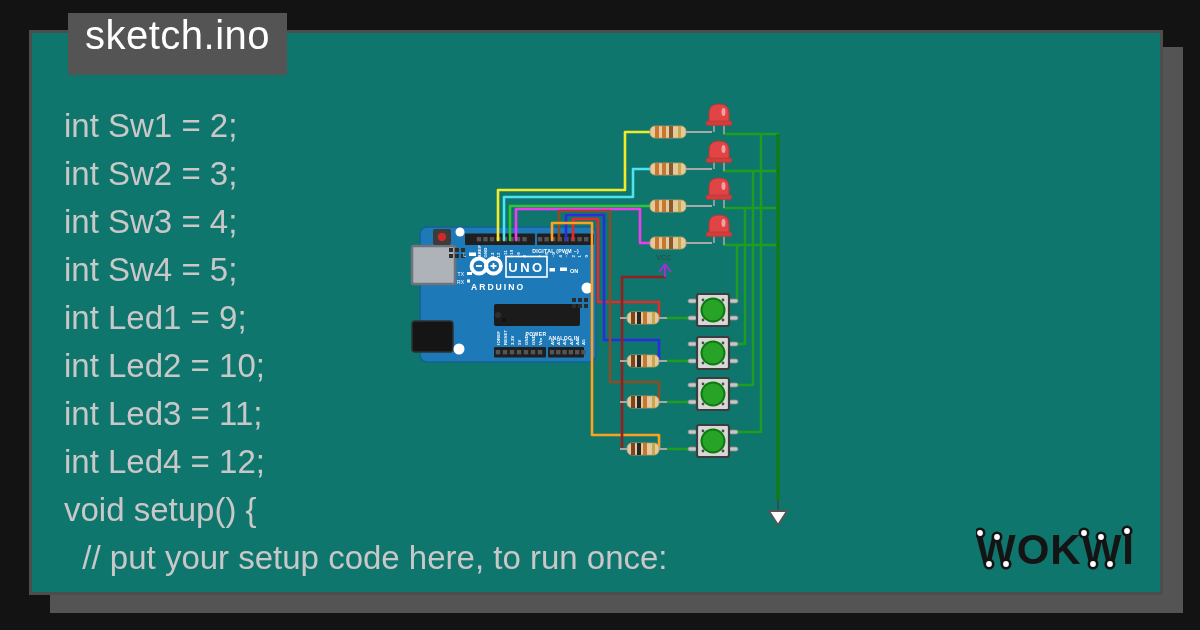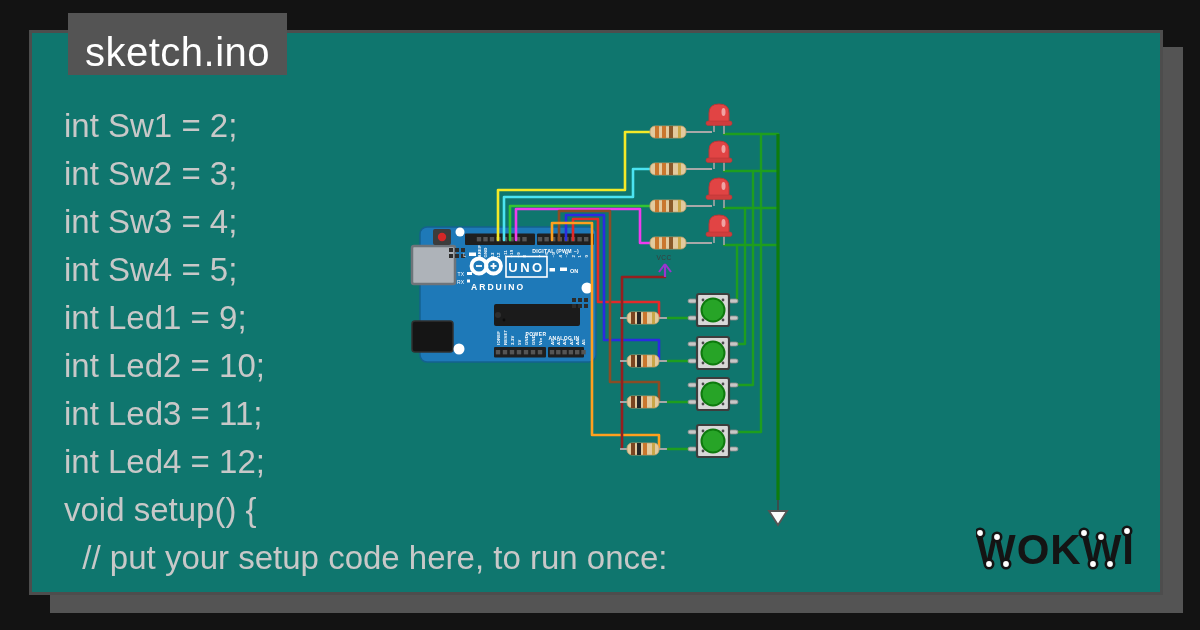--- a/index.html
+++ b/index.html
@@ -4,21 +4,21 @@
 <style>
   html,body{margin:0;padding:0}
   body{width:1200px;height:630px;position:relative;overflow:hidden;
        background:#131313;font-family:"Liberation Sans",sans-serif}
   .shadow{position:absolute;left:50px;top:47px;width:1133px;height:566px;
           background:#545454;z-index:1}
   .card{position:absolute;left:29px;top:30px;width:1134px;height:565px;
         background:#0f766e;border:3px solid #4d4d4d;box-sizing:border-box;
         z-index:2;overflow:hidden}
   .title-box{position:absolute;left:68px;top:13px;width:219px;height:62px;
-             background:#545454;z-index:5;display:flex;align-items:flex-end;
+             background:#545454;z-index:5;display:flex;align-items:flex-start;
              justify-content:center}
   .title-box span{color:#ffffff;font-size:40px;letter-spacing:0.5px}
   .code{position:absolute;left:32px;top:69px;margin:0;
         font-family:"Liberation Sans",sans-serif;
         font-size:33px;line-height:48px;color:#c8c8c8;white-space:pre}
   .diagram-svg{position:absolute;left:0;top:0;z-index:3}
   .logo{position:absolute;left:944px;top:491px;z-index:4}
   .logo text{font-family:"Liberation Sans",sans-serif;font-weight:bold;
              font-size:42px;fill:#141414;letter-spacing:1px}
 </style>

